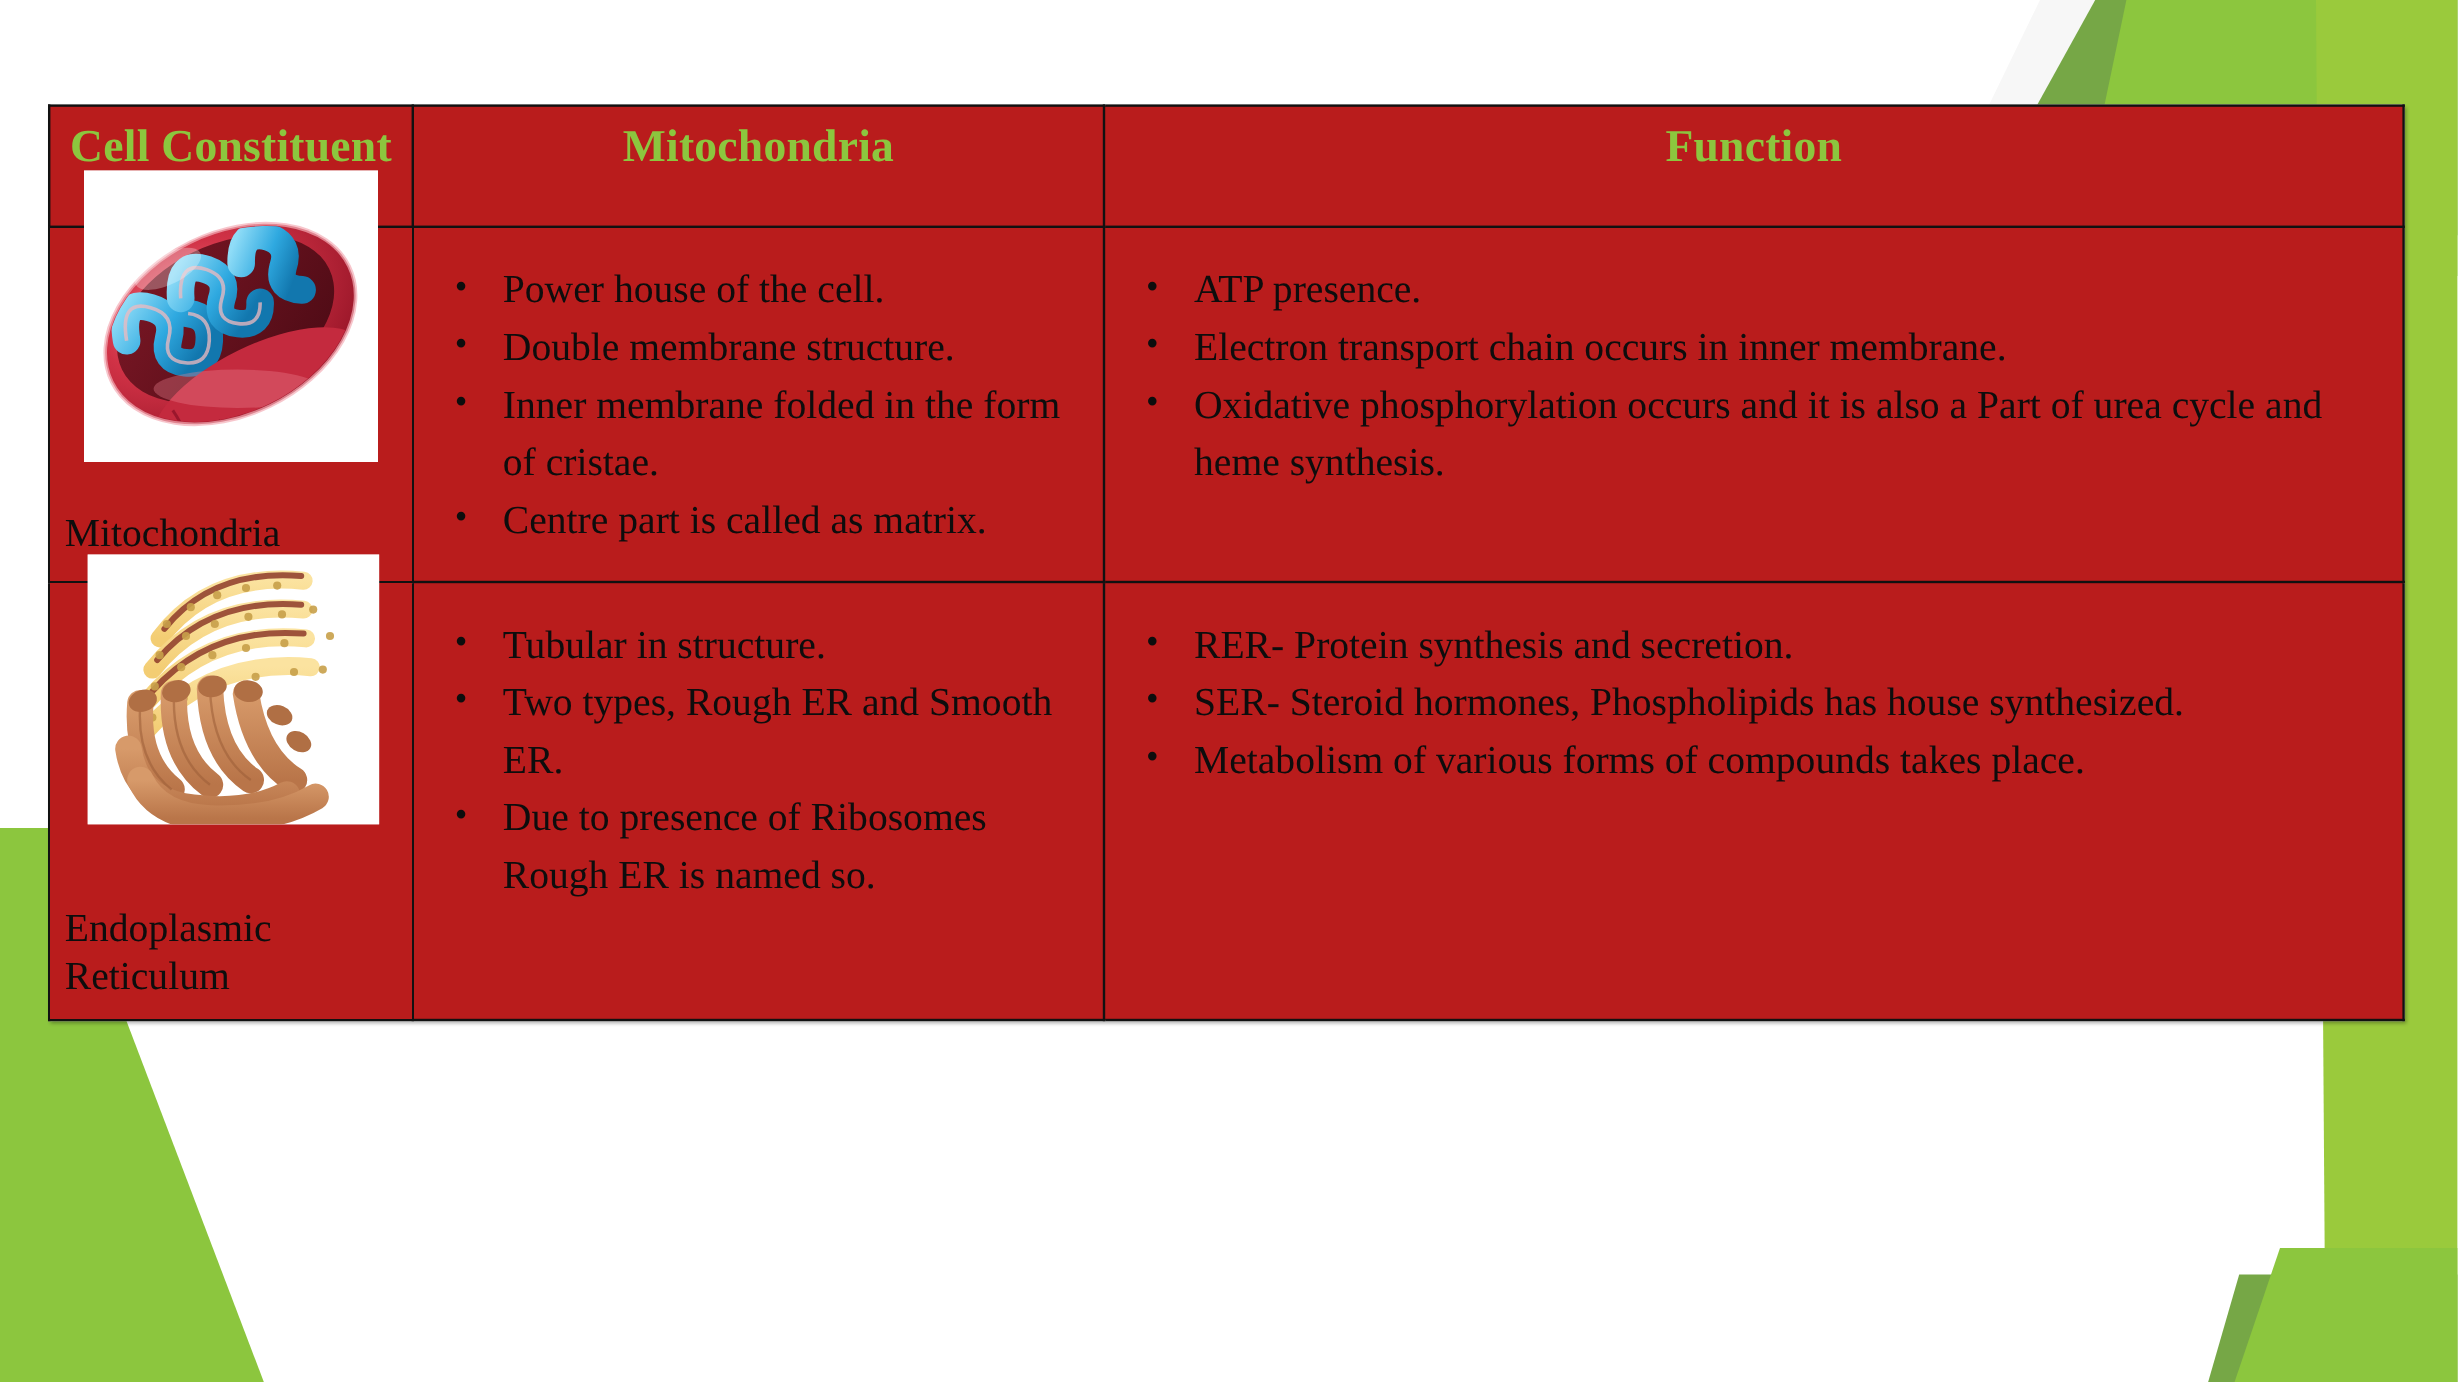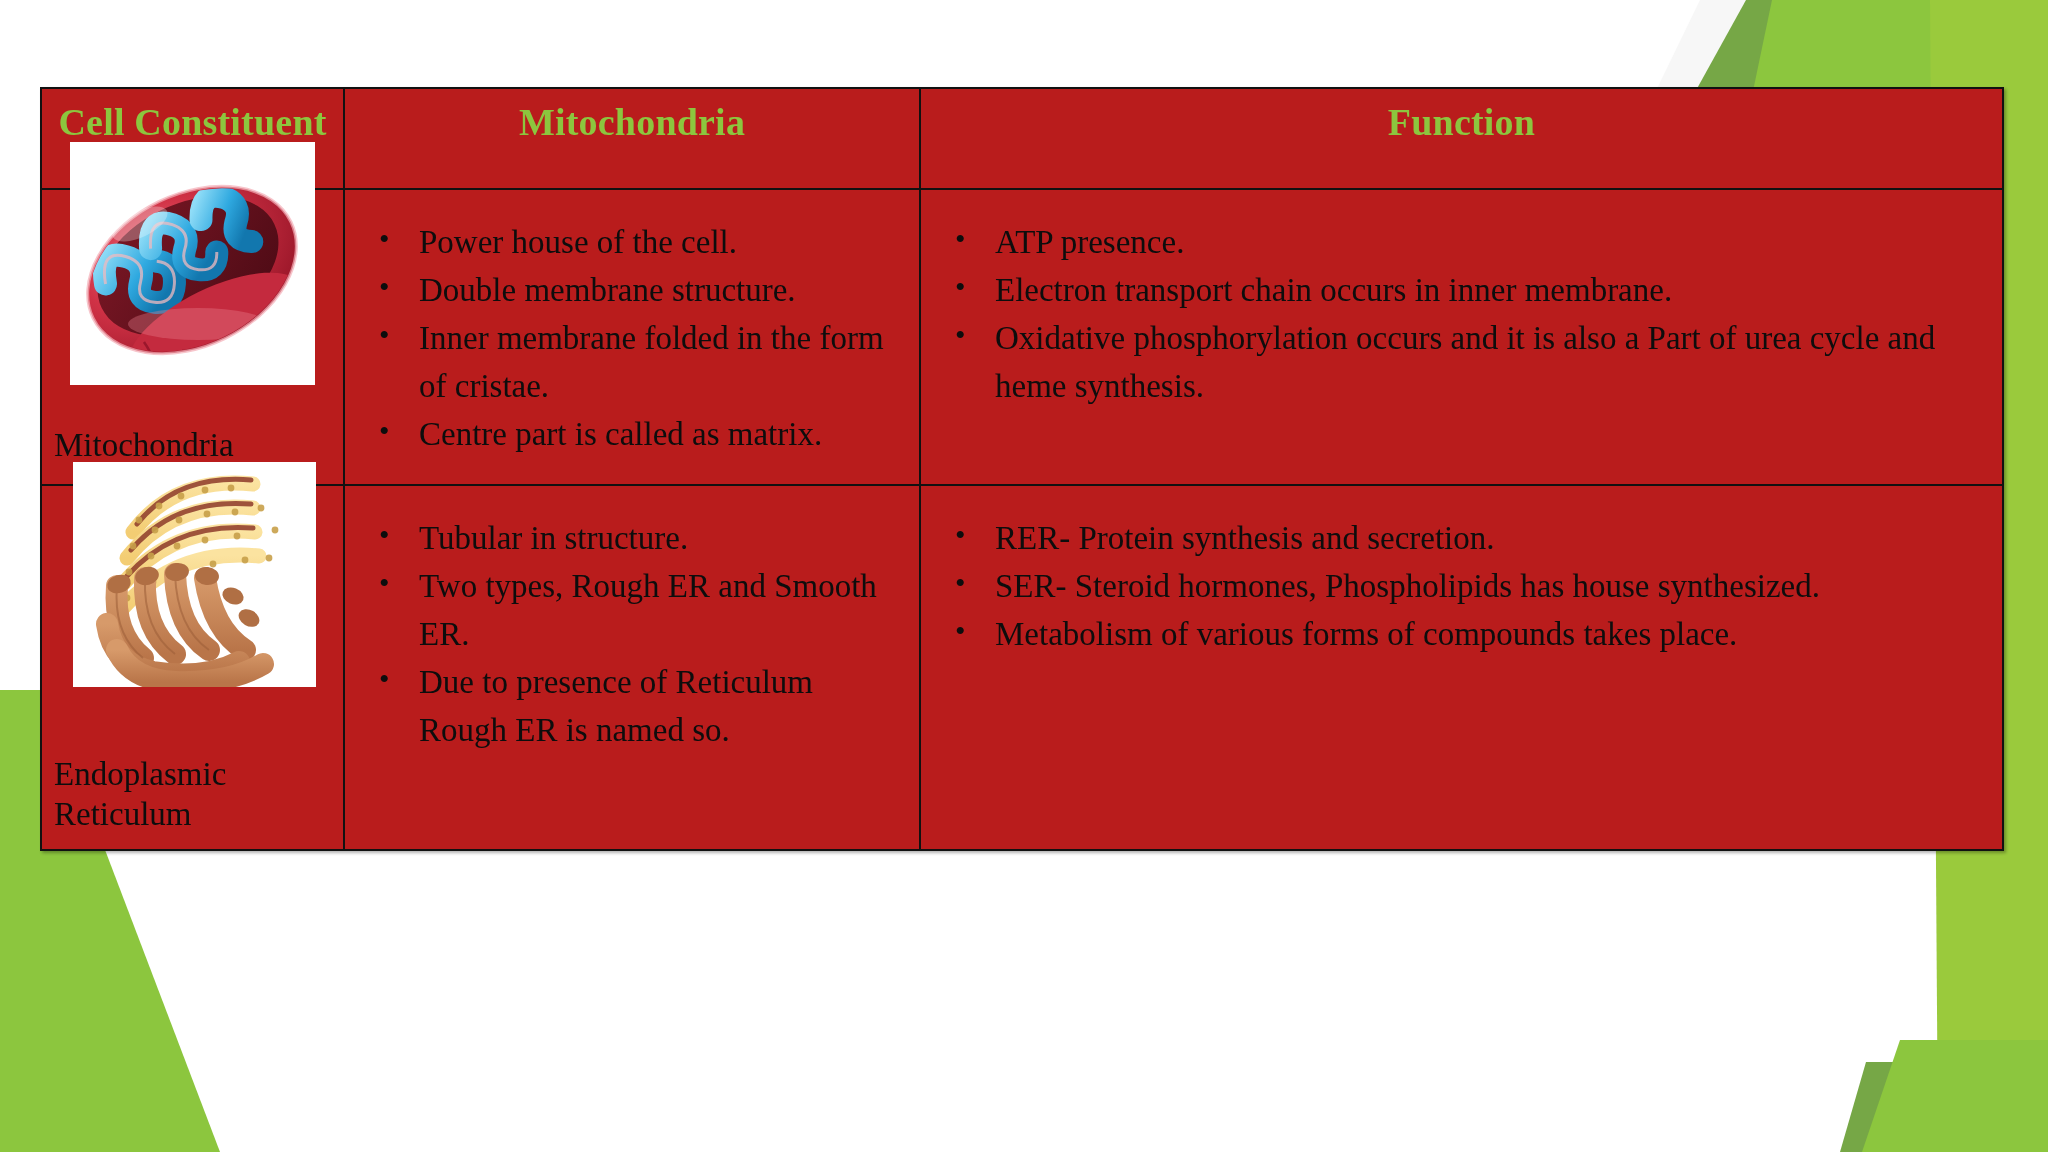--- a/index.html
+++ b/index.html
@@ -318,21 +318,21 @@
         </div>
         <div class="const-name">Endoplasmic
 Reticulum</div>
       </td>
 
       <td>
         <div class="cell-pad">
           <ul class="bullets">
             <li>Tubular in structure.</li>
             <li>Two types, Rough ER and Smooth ER.</li>
-            <li>Due to presence of Reticulum Rough ER is named so.</li>
+            <li>Due to presence of Ribosomes Rough ER is named so.</li>
           </ul>
         </div>
       </td>
 
       <td>
         <div class="cell-pad">
           <ul class="bullets">
             <li>RER- Protein synthesis and secretion.</li>
             <li>SER- Steroid hormones, Phospholipids has house synthesized.</li>
             <li>Metabolism of various forms of compounds takes place.</li>

